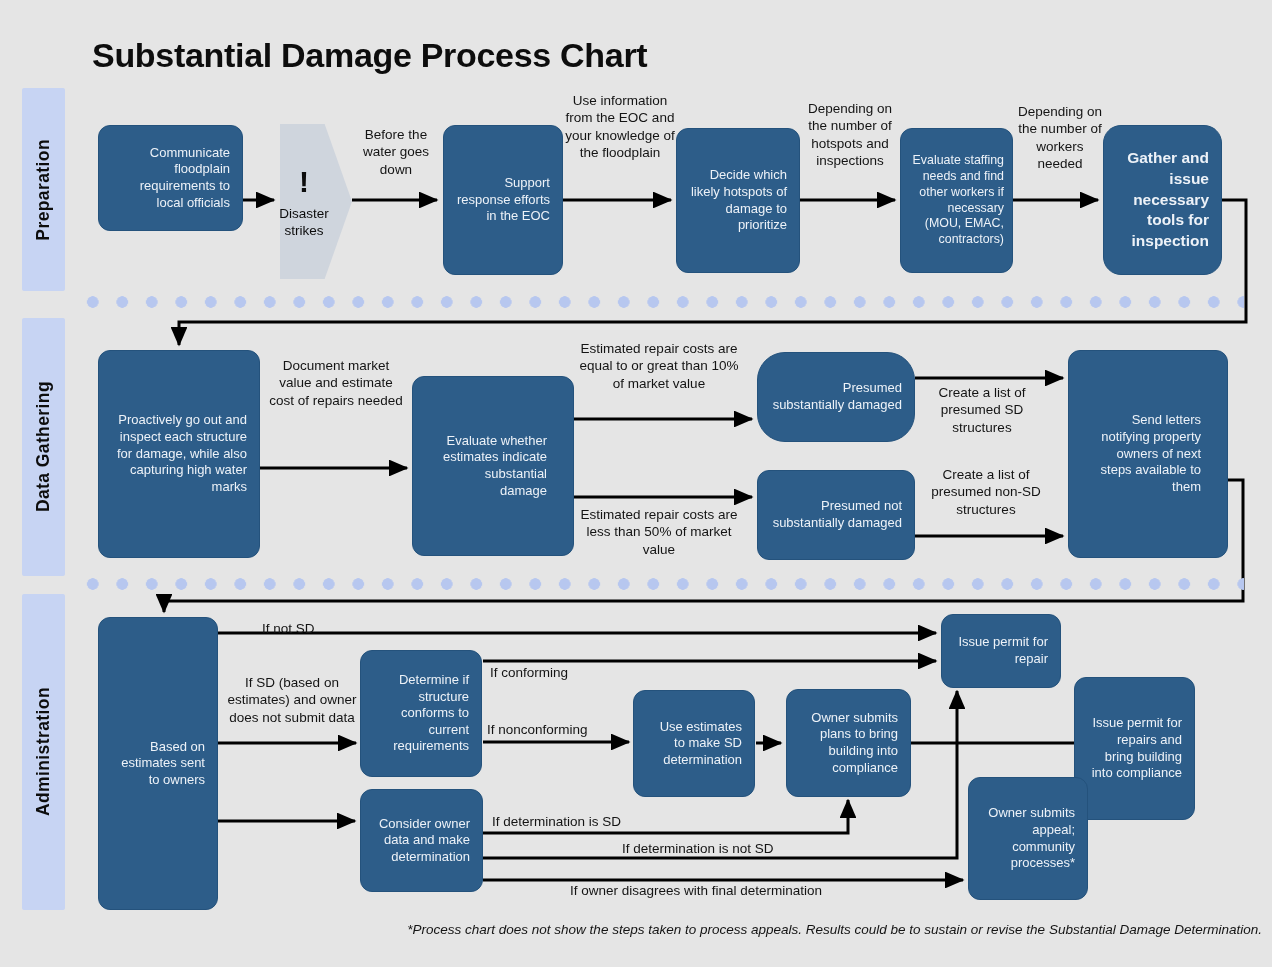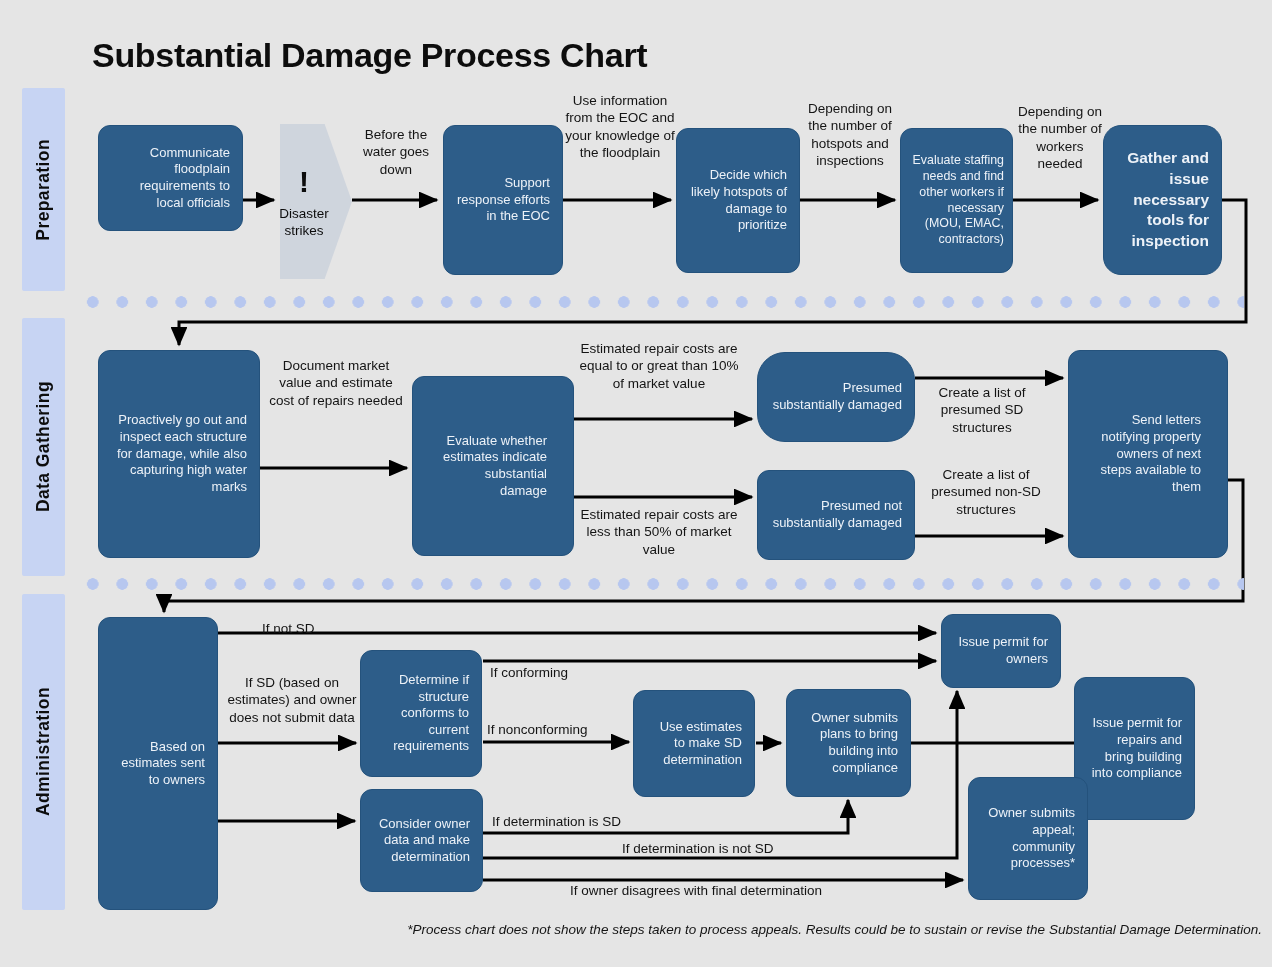--- a/index.html
+++ b/index.html
@@ -133,21 +133,21 @@
     <div class="lbl" style="left:266px;top:357px;width:140px;">Document market value and estimate cost of repairs needed</div>
     <div class="lbl" style="left:578px;top:340px;width:162px;">Estimated repair costs are equal to or great than 10% of market value</div>
     <div class="lbl" style="left:578px;top:506px;width:162px;">Estimated repair costs are less than 50% of market value</div>
     <div class="lbl" style="left:918px;top:384px;width:128px;">Create a list of presumed SD structures</div>
     <div class="lbl" style="left:912px;top:466px;width:148px;">Create a list of presumed non-SD structures</div>
 
     <div class="box" style="left:98px;top:617px;width:120px;height:293px;">Based on estimates sent to owners</div>
     <div class="box" style="left:360px;top:650px;width:122px;height:127px;">Determine if structure conforms to current requirements</div>
     <div class="box" style="left:633px;top:690px;width:122px;height:107px;">Use estimates to make SD determination</div>
     <div class="box" style="left:786px;top:689px;width:125px;height:108px;">Owner submits plans to bring building into compliance</div>
-    <div class="box" style="left:941px;top:614px;width:120px;height:74px;">Issue permit for owners</div>
+    <div class="box" style="left:941px;top:614px;width:120px;height:74px;">Issue permit for repair</div>
     <div class="box" style="left:1074px;top:677px;width:121px;height:143px;">Issue permit for repairs and bring building into compliance</div>
     <div class="box" style="left:360px;top:789px;width:123px;height:103px;">Consider owner data and make determination</div>
     <div class="box" style="left:968px;top:777px;width:120px;height:123px;">Owner submits appeal; community processes*</div>
 
     <div class="lbl left" style="left:262px;top:612px;margin-top:8px;">If not SD</div>
     <div class="lbl" style="left:222px;top:674px;width:140px;">If SD (based on estimates) and owner does not submit data</div>
     <div class="lbl left" style="left:490px;top:664px;">If conforming</div>
     <div class="lbl left" style="left:487px;top:721px;">If nonconforming</div>
     <div class="lbl left" style="left:492px;top:813px;">If determination is SD</div>
     <div class="lbl left" style="left:622px;top:840px;">If determination is not SD</div>

